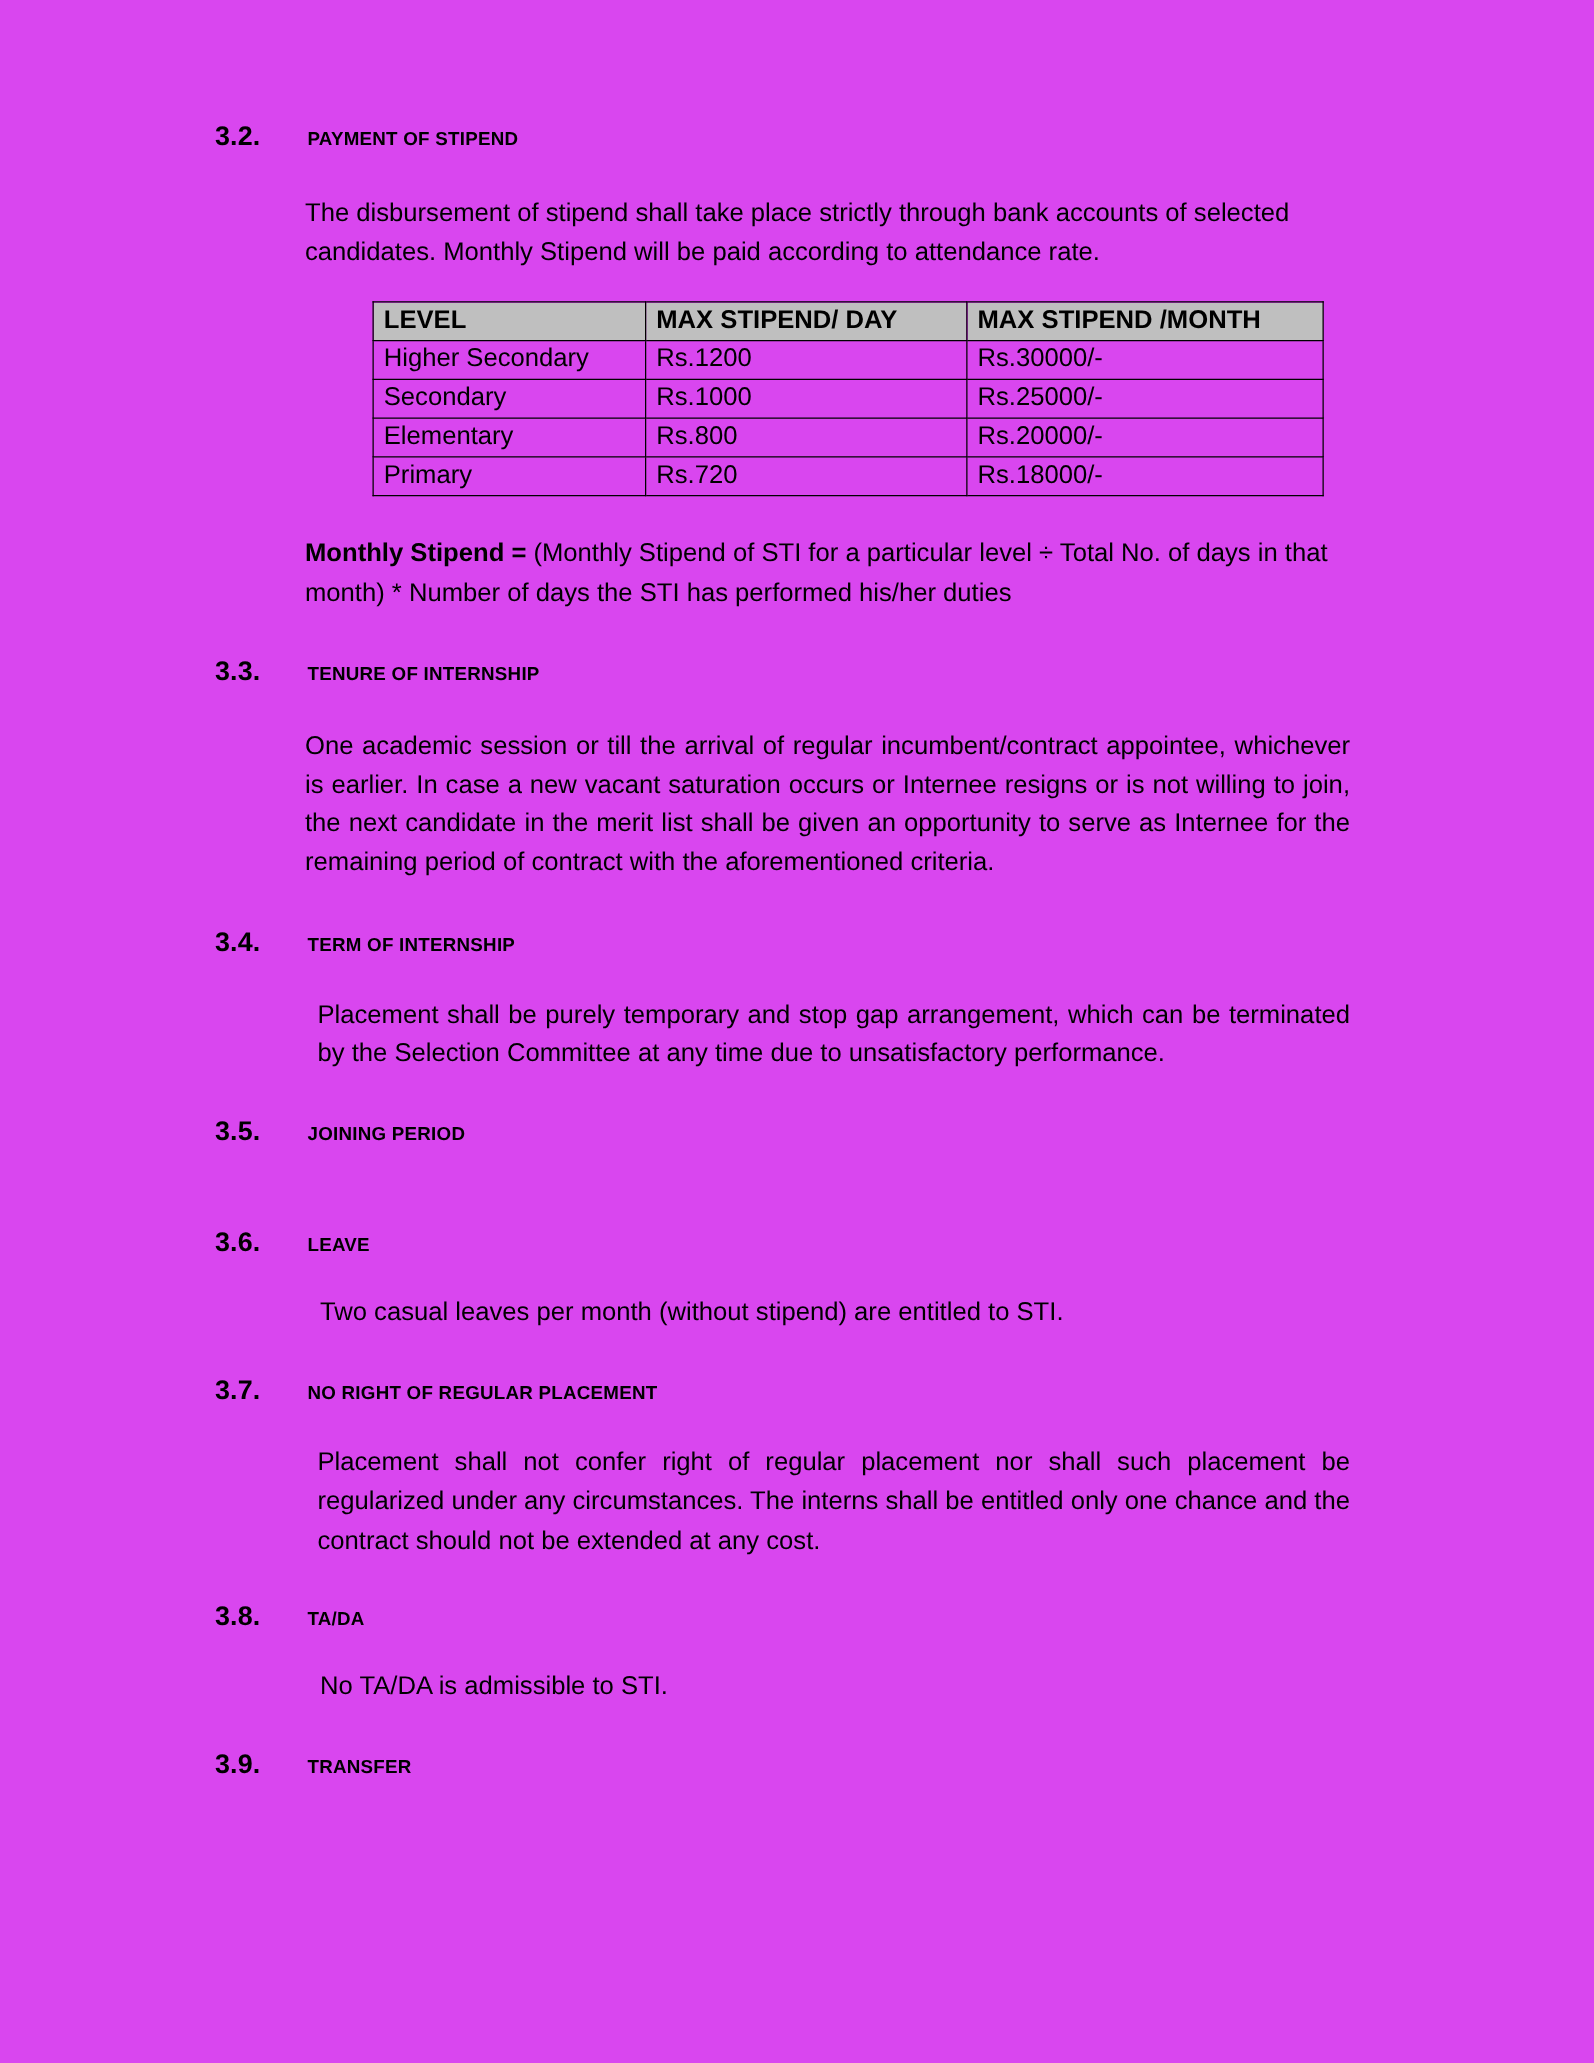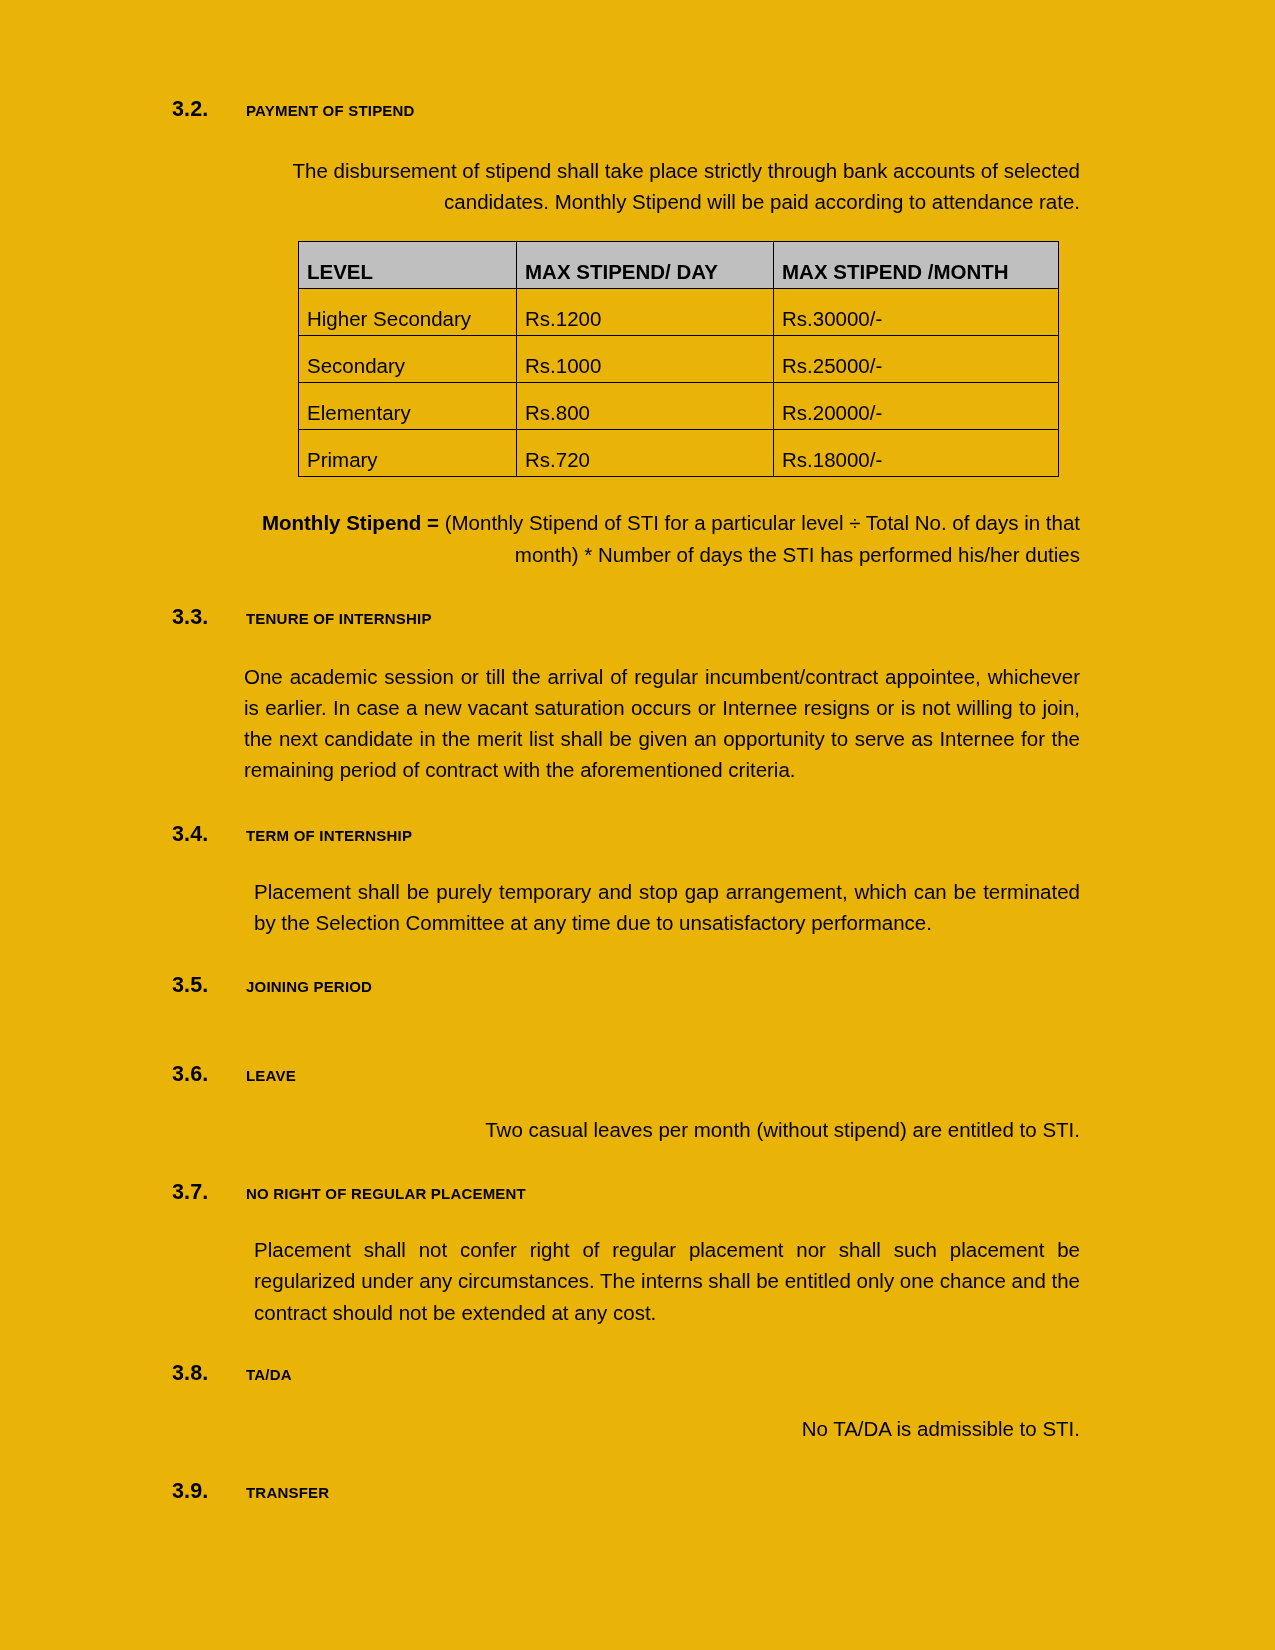--- a/index.html
+++ b/index.html
@@ -8,21 +8,21 @@
     background: #ffffff;
   }
   body {
     font-family: "Liberation Sans", sans-serif;
     color: #000000;
   }
   .page {
     position: relative;
     width: 1275px;
     height: 1650px;
-    background: #eab308;
+    background: #d946ef;
     margin: 0 auto;
     overflow: hidden;
     box-sizing: border-box;
     padding: 96px 160px 96px 172px;
   }
   .content {
     width: 908px;
   }
 
   
@@ -45,21 +45,21 @@
     letter-spacing: 0.2px;
     line-height: 1.25;
   }
 
   
   .body-para {
     font-size: 20.5px;
     line-height: 1.52;
     margin: 0;
     padding-left: 72px;
-    text-align: right;
+    text-align: left;
   }
   .body-para.justify {
     text-align: justify;
     text-justify: inter-word;
   }
   .body-para.indent-a { padding-left: 72px; }
   .body-para.indent-b { padding-left: 82px; }
   .body-para.indent-c { padding-left: 84px; }
 
   b.strong { font-weight: bold; }
@@ -77,21 +77,21 @@
   }
   table.stipend {
     border-collapse: collapse;
     width: 760px;
     table-layout: fixed;
     font-size: 20.5px;
   }
   table.stipend th,
   table.stipend td {
     border: 1.6px solid #000000;
-    padding: 16px 8px 3px 8px;
+    padding: 0 8px 3px 8px;
     text-align: left;
     vertical-align: middle;
     line-height: 1.32;
     height: 26px;
     white-space: nowrap;
     overflow: hidden;
   }
   table.stipend th {
     background: #bfbfbf;
     font-weight: bold;

